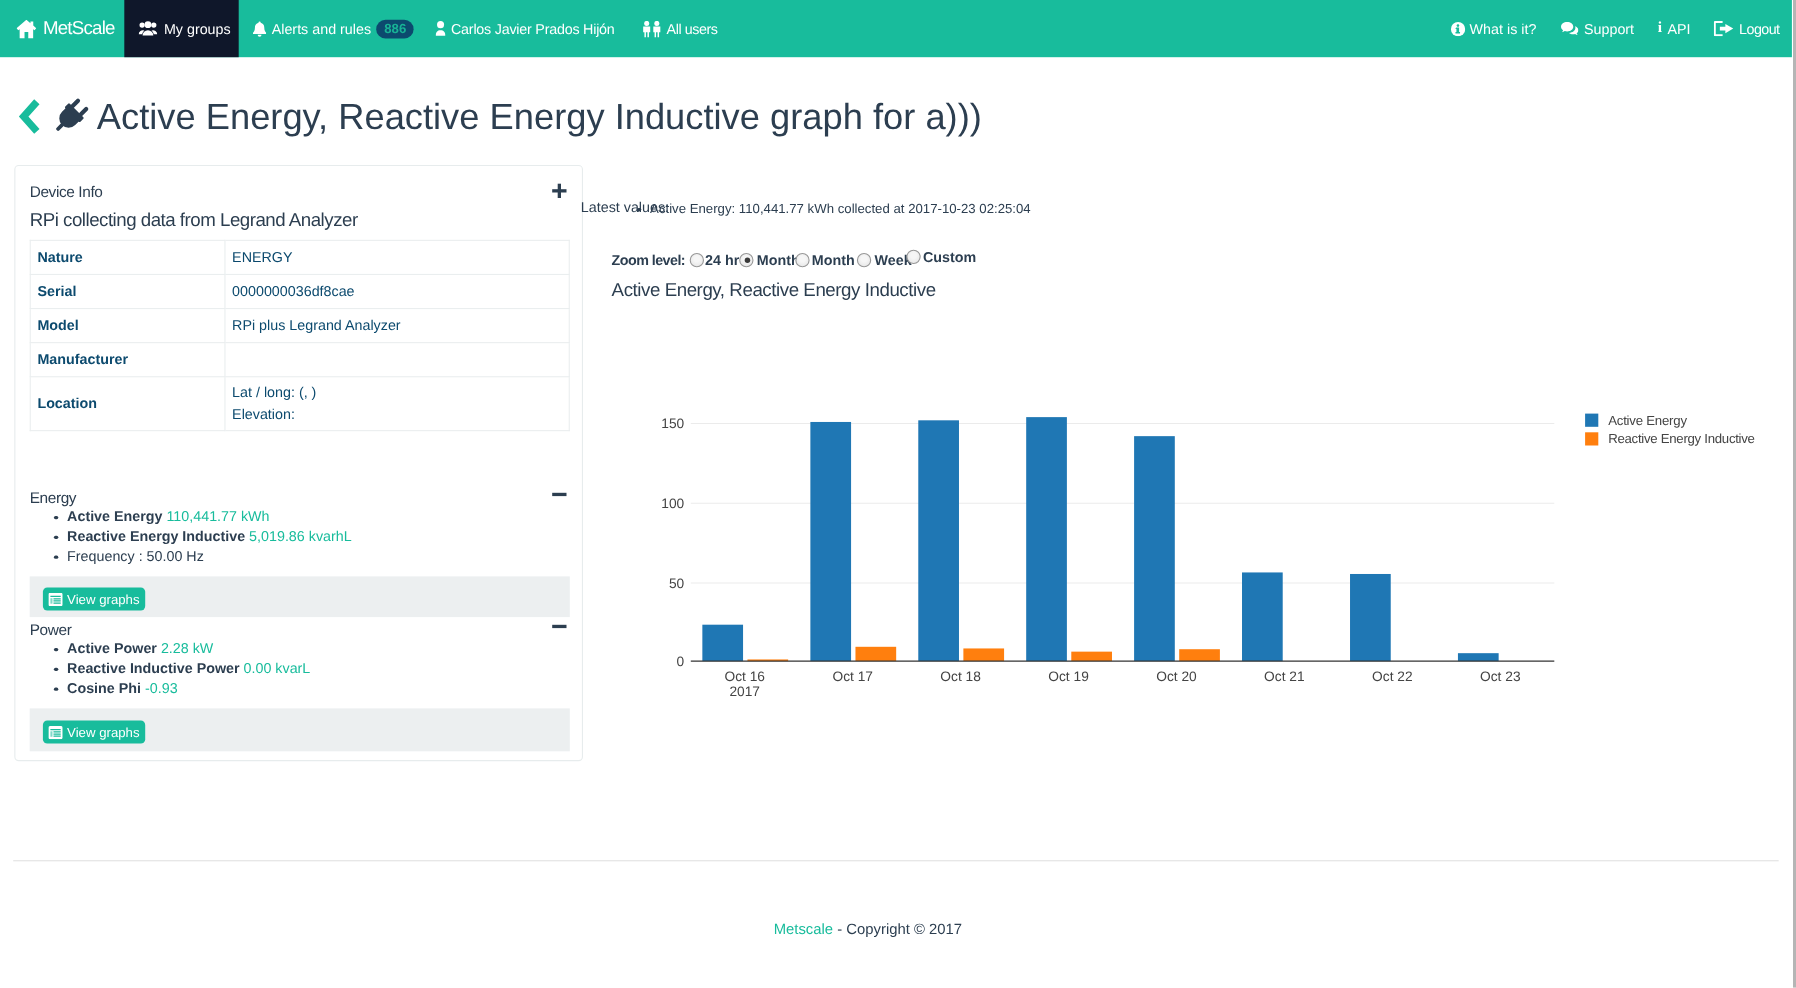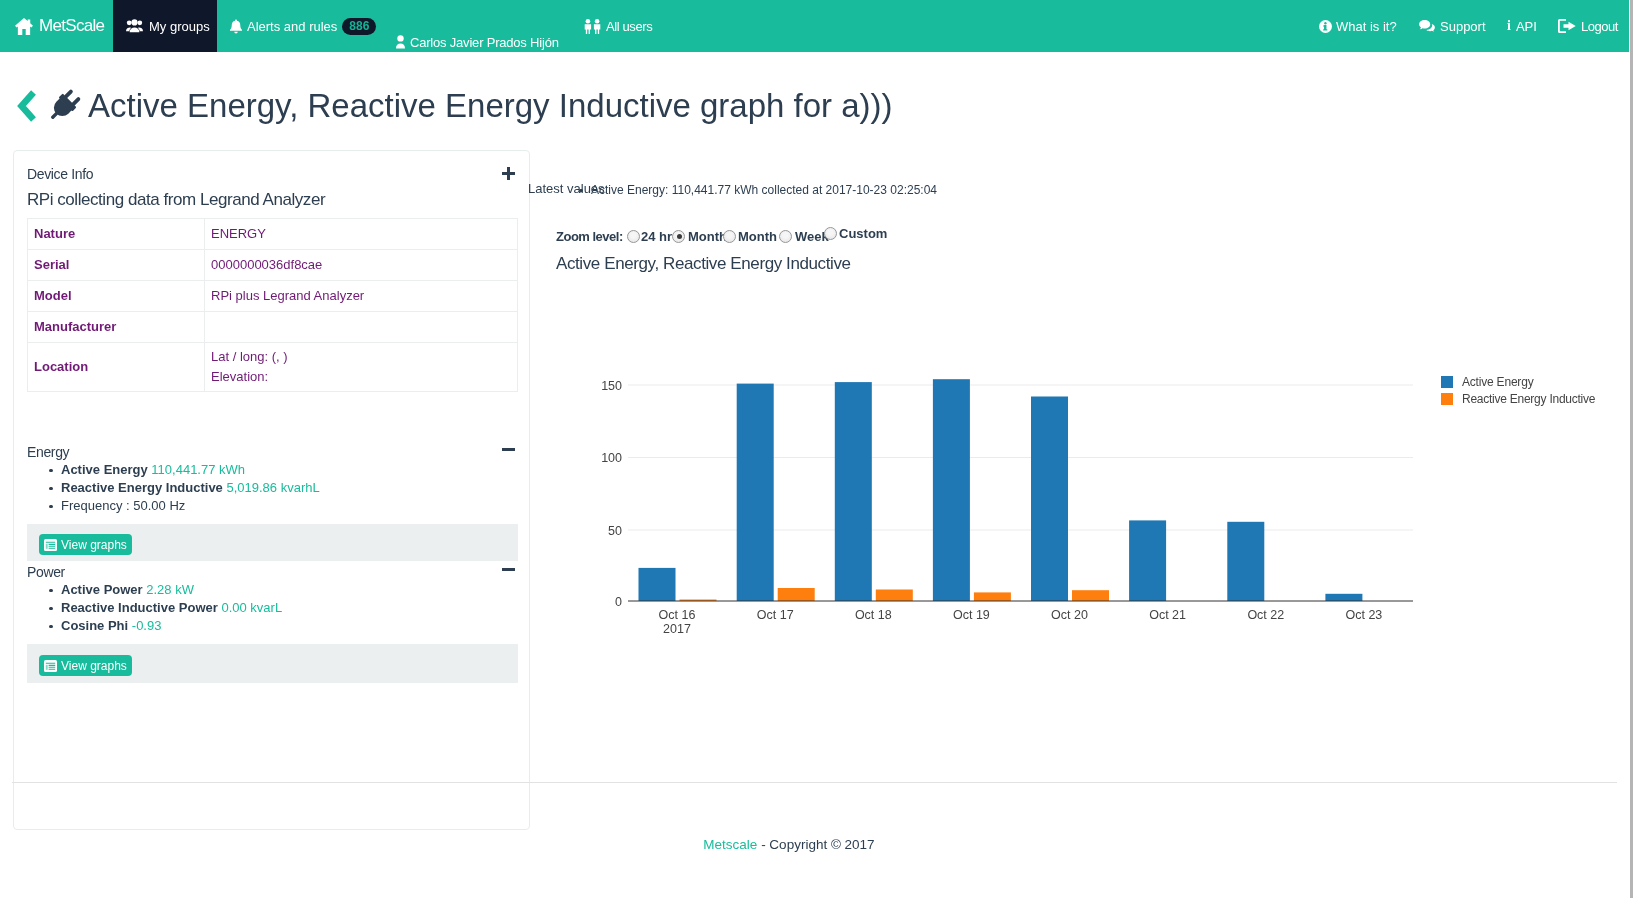--- a/index.html
+++ b/index.html
@@ -5,31 +5,31 @@
 * { margin:0; padding:0; box-sizing:border-box; }
 html,body { width:1633px; height:898px; overflow:hidden; }
 body { font-family:"Liberation Sans", sans-serif; color:#2C3E50; background:#fff; position:relative; }
 .abs { position:absolute; }
 
 
 #nav { position:absolute; left:0; top:0; width:1629px; height:52px; background:#18BC9C; color:#fff; }
 #nav .item { position:absolute; top:0; height:52px; display:flex; align-items:center; color:#fff; font-size:13px; white-space:nowrap; }
 #nav svg { display:block; }
 #mygroups { background:#0f172a; }
-.badge { display:inline-block; background:#0f172a; color:#17b295; font-size:12px; font-weight:bold; border-radius:9px; padding:1.5px 7px 1.5px; margin-left:5px; line-height:14px;text-align:right; }
+.badge { display:inline-block; background:#0c4a6e; color:#17b295; font-size:12px; font-weight:bold; border-radius:9px; padding:1.5px 7px 1.5px; margin-left:5px; line-height:14px;text-align:right; }
 
 
 #heading { position:absolute; left:16px; top:88px; }
 #heading h2 { position:absolute; left:72px; top:-1px; width:900px; font-size:33px; font-weight:normal; color:#2C3E50; }
 
 
-#panel { position:absolute; left:13px; top:150px; width:517px; height:680px; border:1px solid #e7eced; border-radius:4px; background:#fff; }
+#panel { position:absolute; left:13px; top:150px; width:517px; height:542px; border:1px solid #e7eced; border-radius:4px; background:#fff; }
 .ptext { position:absolute; font-size:13px; color:#2C3E50; }
 .ptitle { font-size:17px; letter-spacing:-0.45px; }
-#dtable { position:absolute; left:13px; top:67px; width:491px; border-collapse:collapse; font-size:13px; color:#701a75; }
+#dtable { position:absolute; left:13px; top:67px; width:491px; border-collapse:collapse; font-size:13px; color:#0c4a6e; }
 #dtable td { border:1px solid #eaeeef; padding:0px 6px; vertical-align:middle; line-height:20px; }
 #dtable td.k { font-weight:bold; width:177px; }
 .bar { position:absolute; background:#2C3E50; }
 .band { position:absolute; left:13px; width:491px; background:#eceff0; }
 .btn { position:absolute; left:25px; background:#18BC9C; color:#fff; border-radius:4px; font-size:12px; height:21px; padding:0 5px; display:flex; align-items:center; }
 .btn svg { margin-right:4px; }
 ul.vals { list-style:none; position:absolute; }
 ul.vals li { position:relative; font-size:13px; line-height:18px; }
 ul.vals li:before { content:""; position:absolute; left:-12px; top:7.5px; width:3.8px; height:3.8px; border-radius:50%; background:#2C3E50; }
 .teal { color:#18BC9C; }
@@ -72,21 +72,21 @@
         </g>
       </svg>
     My groups
   </div>
   <div class="item" style="left:230px;">
     <svg style="margin-right:5px;" width="12" height="15" viewBox="0 0 13 15">
         <path fill="#fff" d="M6.5 15 a1.9 1.9 0 0 0 1.9-1.9 l-3.8 0 a1.9 1.9 0 0 0 1.9 1.9 z M6.5 0 a1.1 1.1 0 0 1 1.05 1.3 a4.8 4.8 0 0 1 3.55 4.6 c0 3.3 1.1 4.4 1.9 5.1 l0 1.2 l-13 0 l0-1.2 c0.8-0.7 1.9-1.8 1.9-5.1 a4.8 4.8 0 0 1 3.55-4.6 a1.1 1.1 0 0 1 1.05-1.3 z"></path>
       </svg>
     Alerts and rules <span class="badge">886</span>
   </div>
-  <div class="item" style="left:396px; letter-spacing:-0.2px;margin-top:16px;">
+  <div class="item" style="left:396px; letter-spacing:-0.2px;">
     <svg style="margin-right:5px;" width="9" height="14" viewBox="0 0 9 14">
         <g fill="#fff">
           <circle cx="4.5" cy="3.4" r="3.2"></circle>
           <path d="M0 13.6 c0-3.2 1.8-5 4.5-5 s4.5 1.8 4.5 5 z"></path>
         </g>
       </svg>
     Carlos Javier Prados Hijón
   </div>
   <div class="item" style="left:583px; letter-spacing:-0.4px;">
     <svg style="margin-right:4px; letter-spacing:0;" width="19" height="15" viewBox="0 0 19 15">

